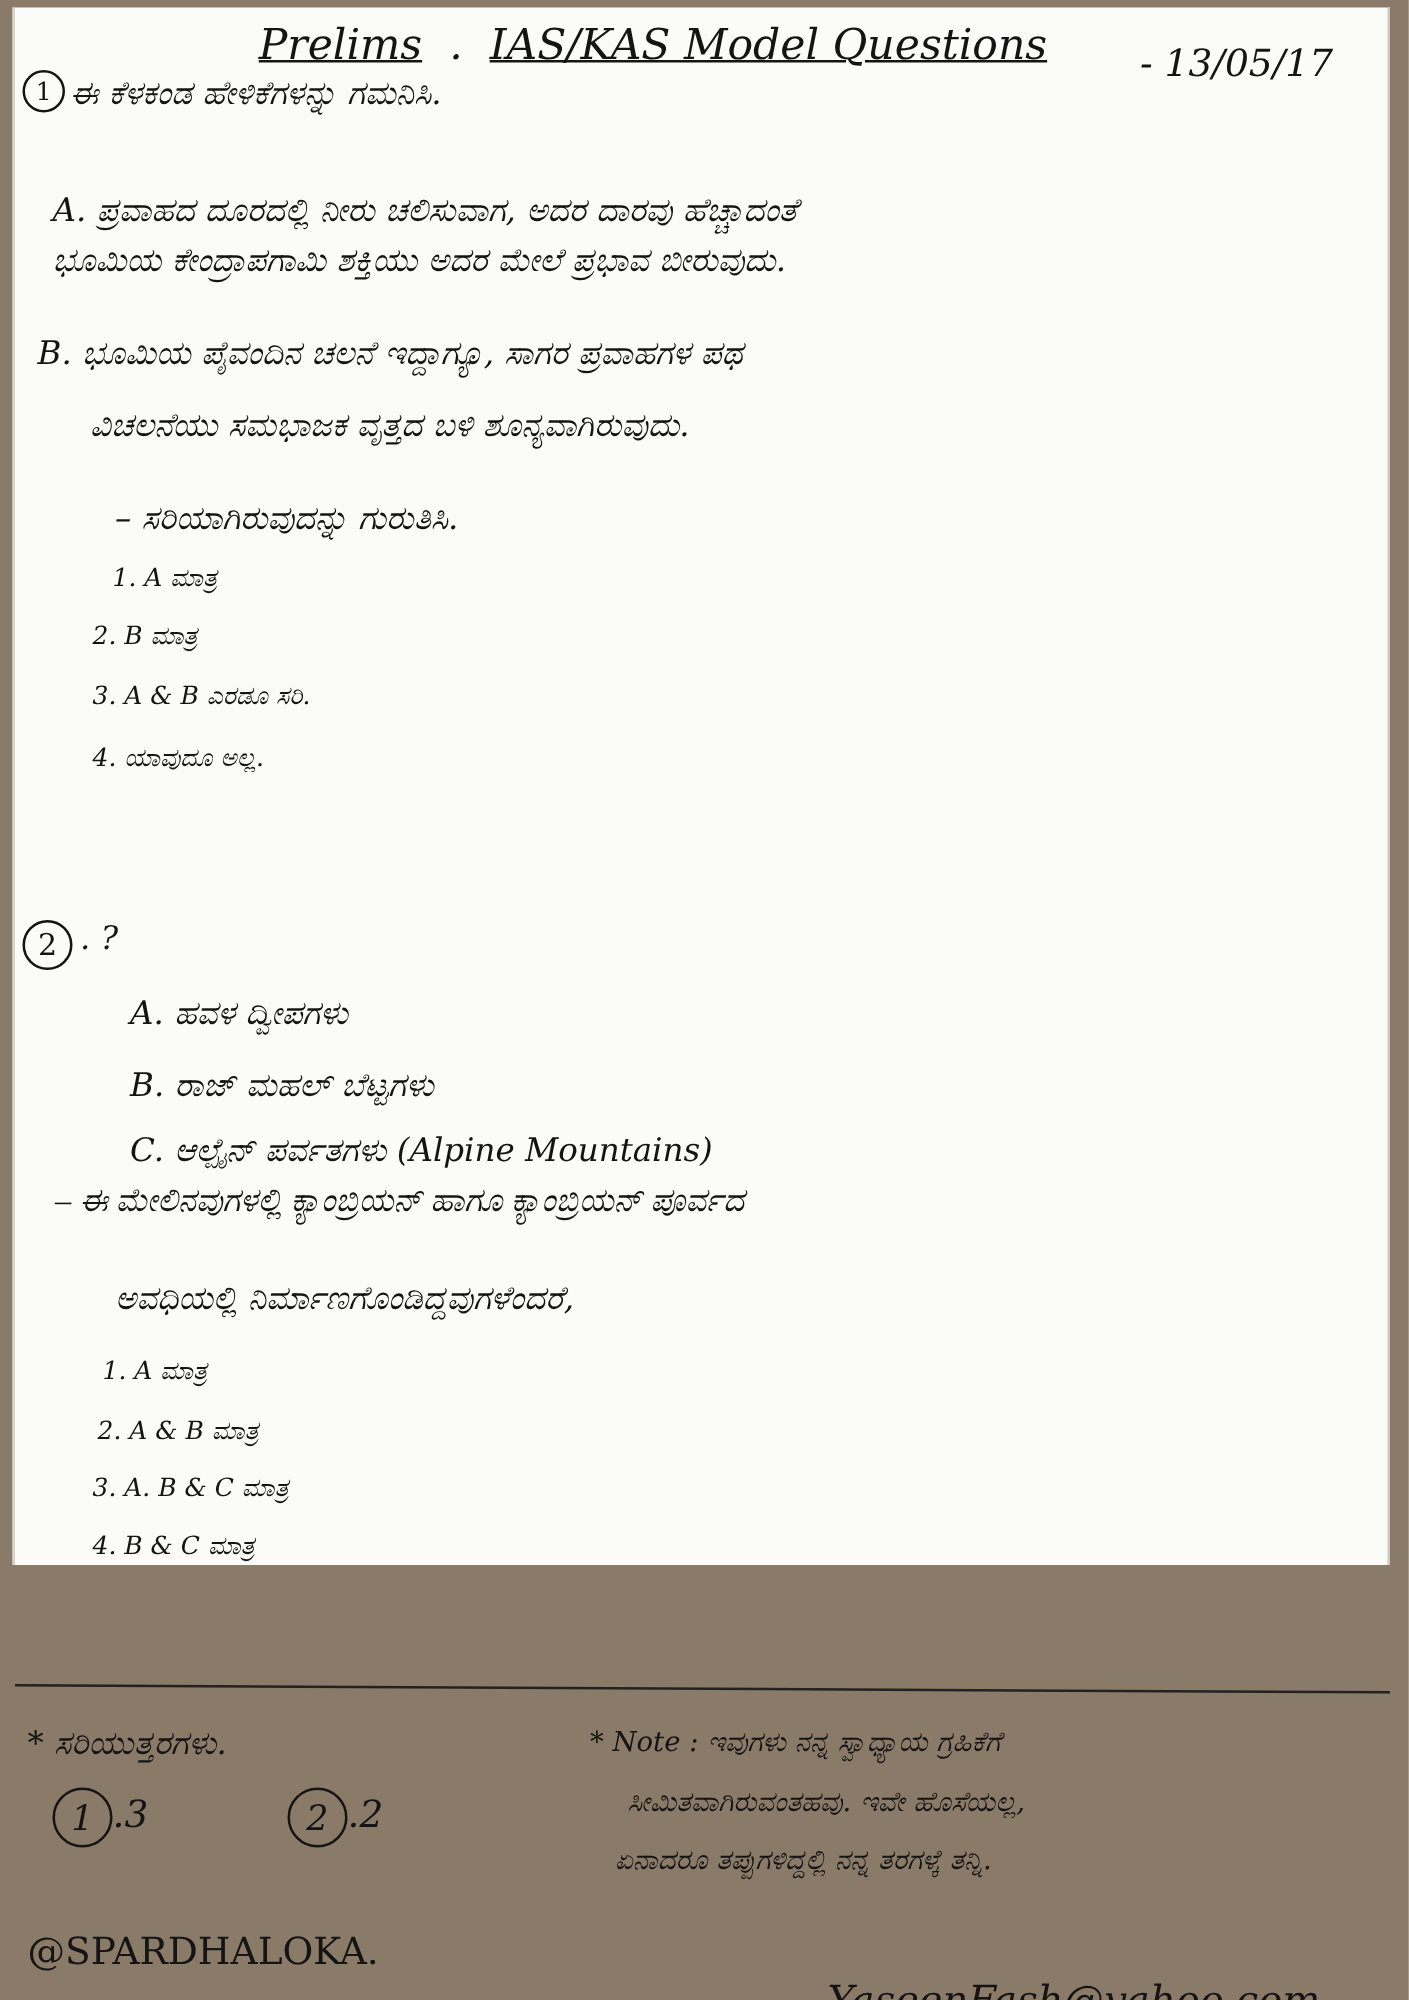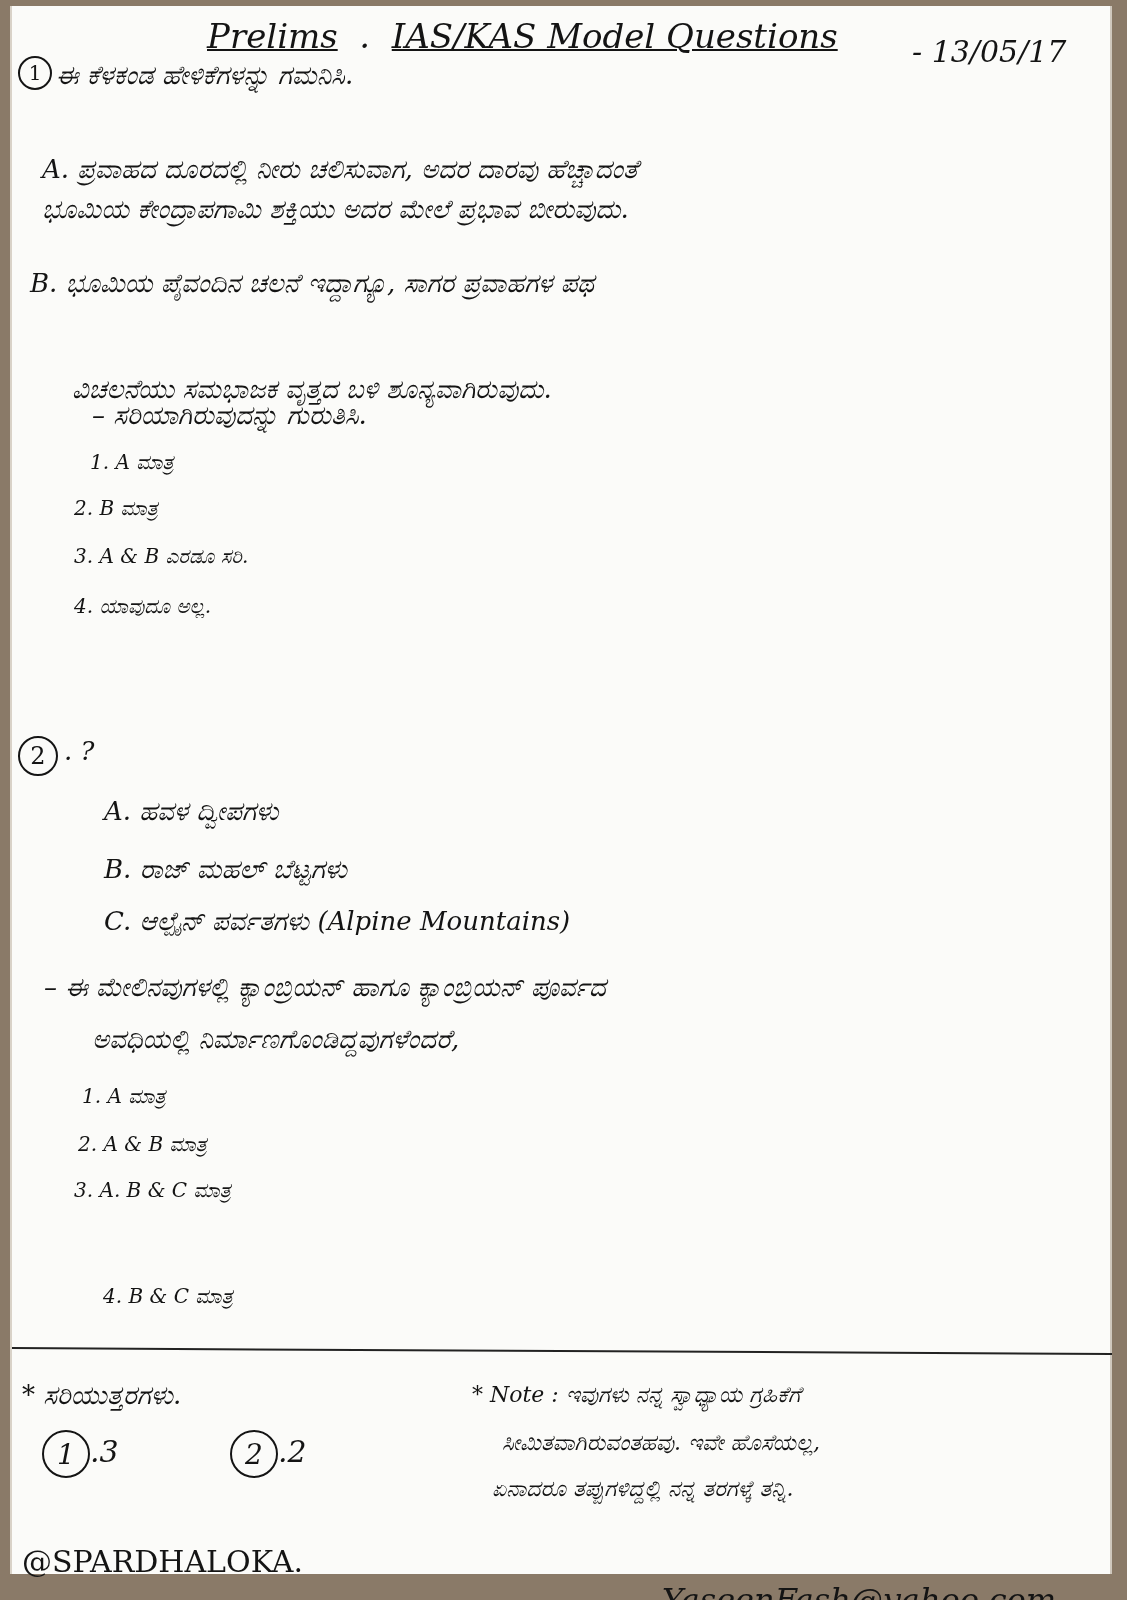--- a/index.html
+++ b/index.html
@@ -2,21 +2,21 @@
 <html><head>
 <meta charset="utf-8">
 <style>
   html, body { margin:0; padding:0; }
   body {
     width:1127px; height:1600px; overflow:hidden;
     background:#8a7a68;
     font-family:"DejaVu Sans", sans-serif;
   }
   .page {
-    position:absolute; left:10px; top:6px; width:1098px; height:1568px;
+    position:absolute; left:10px; top:6px; width:1098px; height:1246px;
     background:#fbfbf9;
     border-left:2px solid #d9d2c8;
     border-right:2px solid #cfc8be;
     color:#151515;
   }
   .hw { position:absolute; font-family:"DejaVu Serif", serif; font-style:italic; color:#141414; white-space:nowrap; }
   .title { top:10px; left:195px; font-size:34px; }
   .title .u { text-decoration:underline; text-decoration-thickness:2px; }
   .date { top:28px; left:900px; font-size:30px; }
   .qnum {
@@ -43,43 +43,43 @@
   </div>
   <div class="hw date">- 13/05/17</div>
 
   <div class="qnum" style="left:6px;top:50px;">1</div>
   <div class="hw line" style="left:44px;top:54px;">ಈ ಕೆಳಕಂಡ ಹೇಳಿಕೆಗಳನ್ನು ಗಮನಿಸಿ.</div>
 
   <div class="hw line" style="left:30px;top:148px;">A. ಪ್ರವಾಹದ ದೂರದಲ್ಲಿ ನೀರು ಚಲಿಸುವಾಗ, ಅದರ ದಾರವು ಹೆಚ್ಚಾದಂತೆ</div>
   <div class="hw line" style="left:30px;top:188px;">ಭೂಮಿಯ ಕೇಂದ್ರಾಪಗಾಮಿ ಶಕ್ತಿಯು ಅದರ ಮೇಲೆ ಪ್ರಭಾವ ಬೀರುವುದು.</div>
 
   <div class="hw line" style="left:18px;top:262px;">B. ಭೂಮಿಯ ಪೈವಂದಿನ ಚಲನೆ ಇದ್ದಾಗ್ಯೂ, ಸಾಗರ ಪ್ರವಾಹಗಳ ಪಥ</div>
-  <div class="hw line" style="left:60px;top:320px;margin-top:48px;">ವಿಚಲನೆಯು ಸಮಭಾಜಕ ವೃತ್ತದ ಬಳಿ ಶೂನ್ಯವಾಗಿರುವುದು.</div>
+  <div class="hw line" style="left:60px;top:320px;">ವಿಚಲನೆಯು ಸಮಭಾಜಕ ವೃತ್ತದ ಬಳಿ ಶೂನ್ಯವಾಗಿರುವುದು.</div>
 
   <div class="hw line" style="left:80px;top:394px;">– ಸರಿಯಾಗಿರುವುದನ್ನು ಗುರುತಿಸಿ.</div>
 
   <div class="hw opt" style="left:78px;top:444px;">1. A ಮಾತ್ರ</div>
   <div class="hw opt" style="left:62px;top:490px;">2. B ಮಾತ್ರ</div>
   <div class="hw opt" style="left:62px;top:538px;">3. A &amp; B ಎರಡೂ ಸರಿ.</div>
   <div class="hw opt" style="left:62px;top:588px;">4. ಯಾವುದೂ ಅಲ್ಲ.</div>
 
   <div class="qnum" style="left:6px;top:730px;width:36px;height:36px;font-size:24px;">2</div>
   <div class="hw line" style="left:52px;top:730px;">. ?</div>
 
   <div class="hw line" style="left:92px;top:790px;">A. ಹವಳ ದ್ವೀಪಗಳು</div>
   <div class="hw line" style="left:92px;top:848px;">B. ರಾಜ್ ಮಹಲ್ ಬೆಟ್ಟಗಳು</div>
   <div class="hw line" style="left:92px;top:900px;">C. ಆಲ್ಪೈನ್ ಪರ್ವತಗಳು (Alpine Mountains)</div>
 
-  <div class="hw line" style="left:32px;top:966px;">– ಈ ಮೇಲಿನವುಗಳಲ್ಲಿ ಕ್ಯಾಂಬ್ರಿಯನ್ ಹಾಗೂ ಕ್ಯಾಂಬ್ರಿಯನ್ ಪೂರ್ವದ</div>
+  <div class="hw line" style="left:32px;top:940px;font-family:Liberation Serif, serif;">– ಈ ಮೇಲಿನವುಗಳಲ್ಲಿ ಕ್ಯಾಂಬ್ರಿಯನ್ ಹಾಗೂ ಕ್ಯಾಂಬ್ರಿಯನ್ ಪೂರ್ವದ</div>
   <div class="hw line" style="left:80px;top:1018px;">ಅವಧಿಯಲ್ಲಿ ನಿರ್ಮಾಣಗೊಂಡಿದ್ದವುಗಳೆಂದರೆ,</div>
 
   <div class="hw opt" style="left:70px;top:1078px;">1. A ಮಾತ್ರ</div>
   <div class="hw opt" style="left:66px;top:1126px;">2. A &amp; B ಮಾತ್ರ</div>
   <div class="hw opt" style="left:62px;top:1172px;">3. A. B &amp; C ಮಾತ್ರ</div>
-  <div class="hw opt" style="left:62px;top:1278px;margin-left:29px;">4. B &amp; C ಮಾತ್ರ</div>
+  <div class="hw opt" style="left:62px;top:1218px;">4. B &amp; C ಮಾತ್ರ</div>
 
   <div class="divider"></div>
 
   <div class="hw line" style="left:10px;top:1374px;">* ಸರಿಯುತ್ತರಗಳು.</div>
   <div class="hw" style="left:30px;top:1424px;font-size:30px;">
     <span class="ans-circle">1</span><span>.3</span>
   </div>
   <div class="hw" style="left:218px;top:1424px;font-size:30px;">
     <span class="ans-circle">2</span><span>.2</span>
   </div>

